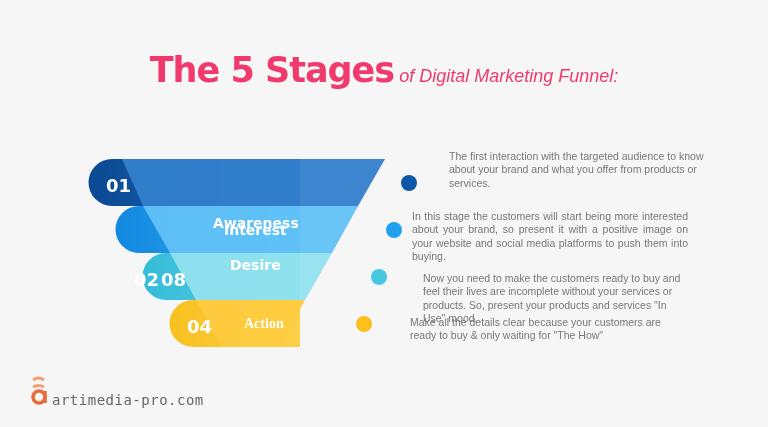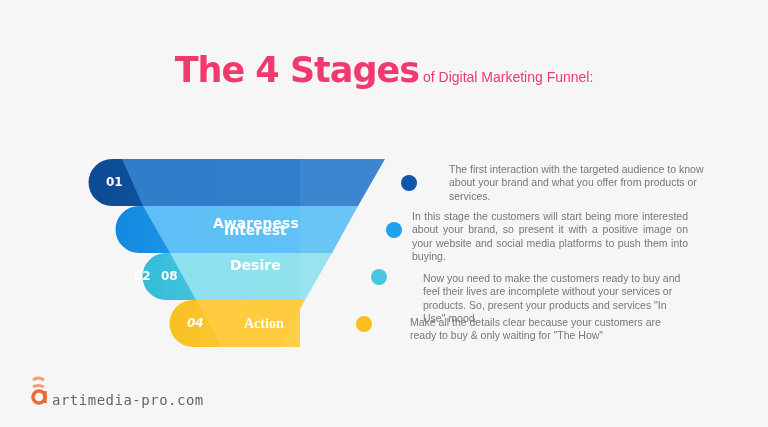--- a/index.html
+++ b/index.html
@@ -1,32 +1,32 @@
 <!DOCTYPE html>
 <html><head>
 <meta charset="utf-8">
 <style>
   html, body { margin:0; padding:0; }
   body { width:768px; height:427px; background:#f6f6f6; position:relative; overflow:hidden; font-family:"Liberation Sans", sans-serif; }
   .title { position:absolute; left:0; width:768px; top:50px; text-align:center; color:#f0396c; white-space:nowrap; }
   .title .big { font-family:"DejaVu Sans", sans-serif; font-weight:bold; font-size:35px; letter-spacing:-1px; }
-  .title .small { font-family:"Liberation Sans", sans-serif; font-size:14px; }
+  .title .small { font-family:"Liberation Sans", sans-serif; font-size:18px;font-style:italic; }
   .funnel { position:absolute; left:0; top:0; width:768px; height:427px; }
   .band-label { position:absolute; color:#fff; font-weight:bold; font-family:"DejaVu Sans", sans-serif; font-size:14px; }
-  .num { position:absolute; color:#fff; font-weight:bold; font-family:"DejaVu Sans", sans-serif; font-size:12px; }
+  .num { position:absolute; color:#fff; font-weight:bold; font-family:"DejaVu Sans", sans-serif; font-size:18px; }
   .dot { position:absolute; width:16px; height:16px; border-radius:50%; }
   .desc { position:absolute; color:#777; font-size:10.5px; line-height:13.3px; }
   .logo { position:absolute; left:30px; top:376px; }
   .logo-text { position:absolute; left:52px; top:392px; color:#666; font-family:"DejaVu Sans Mono", monospace; font-size:14px; letter-spacing:0.5px; }
 </style>
 </head>
 <body>
 
 <div class="title">
-  <span class="big">The 4 Stages</span><span class="small"> of Digital Marketing Funnel:</span>
+  <span class="big">The 5 Stages</span><span class="small"> of Digital Marketing Funnel:</span>
 </div>
 
 <svg class="funnel" viewBox="0 0 768 427" width="768" height="427">
   <defs>
     <linearGradient id="g1" x1="0" x2="1">
         <stop offset="0" stop-color="#0b4a94"></stop>
         <stop offset="1" stop-color="#1c66b8"></stop>
       </linearGradient>
     <linearGradient id="g2" x1="0" x2="1">
         <stop offset="0" stop-color="#1189e0"></stop>
@@ -52,29 +52,29 @@
   <polygon points="170,253 332,253 305,300 196,300" fill="#92e2ee" opacity="0.95"></polygon>
   <polygon points="196,300 305,300 280,347 222,347" fill="#ffcb3f" opacity="0.95"></polygon>
 </svg>
 
 <span class="num" style="left:106px;top:175px;">01</span>
 <span class="band-label" style="left:213px;top:175px;margin-top:40px;">Awareness</span>
 <span class="num" style="left:134px;top:222px;margin-top:47px;">02</span>
 <span class="band-label" style="left:224px;top:222px;">Interest</span>
 <span class="num" style="left:161px;top:269px;">08</span>
 <span class="band-label" style="left:230px;top:257px;">Desire</span>
-<span class="num" style="left:187px;top:316px;font-style:italic;">04</span>
+<span class="num" style="left:187px;top:316px;">04</span>
 <span class="band-label" style="left:244px;top:316px;font-family:Liberation Serif, serif;">Action</span>
 
 <div class="dot" style="left:401px;top:175px;background:#0d56a8;"></div>
 <div class="dot" style="left:386px;top:222px;background:#22a0f0;"></div>
 <div class="dot" style="left:371px;top:269px;background:#45c8df;"></div>
 <div class="dot" style="left:356px;top:316px;background:#fbbf1e;"></div>
 
-<div class="desc" style="left:449px;top:163px;width:278px;">The first interaction with the targeted audience to know about your brand and what you offer from products or services.</div>
+<div class="desc" style="left:449px;top:150px;width:278px;">The first interaction with the targeted audience to know about your brand and what you offer from products or services.</div>
 <div class="desc" style="left:412px;top:210px;width:276px;text-align:justify;">In this stage the customers will start being more interested about your brand, so present it with a positive image on your website and social media platforms to push them into buying.</div>
 <div class="desc" style="left:423px;top:272px;width:266px;">Now you need to make the customers ready to buy and feel their lives are incomplete without your services or products. So, present your products and services "In Use" mood.</div>
 <div class="desc" style="left:410px;top:316px;width:272px;">Make all the details clear because your customers are ready to buy &amp; only waiting for "The How"</div>
 
 <svg class="logo" width="18" height="30" viewBox="0 0 18 30">
   <path d="M3,4 Q8,0 14,4" stroke="#f0a070" stroke-width="3" fill="none"></path>
   <path d="M3,11 Q8,8 14,11" stroke="#f0a070" stroke-width="3" fill="none"></path>
   <circle cx="9" cy="21" r="6" stroke="#ec6a3a" stroke-width="3.5" fill="none"></circle>
   <path d="M15,15 V27" stroke="#ec6a3a" stroke-width="3.5"></path>
 </svg>

